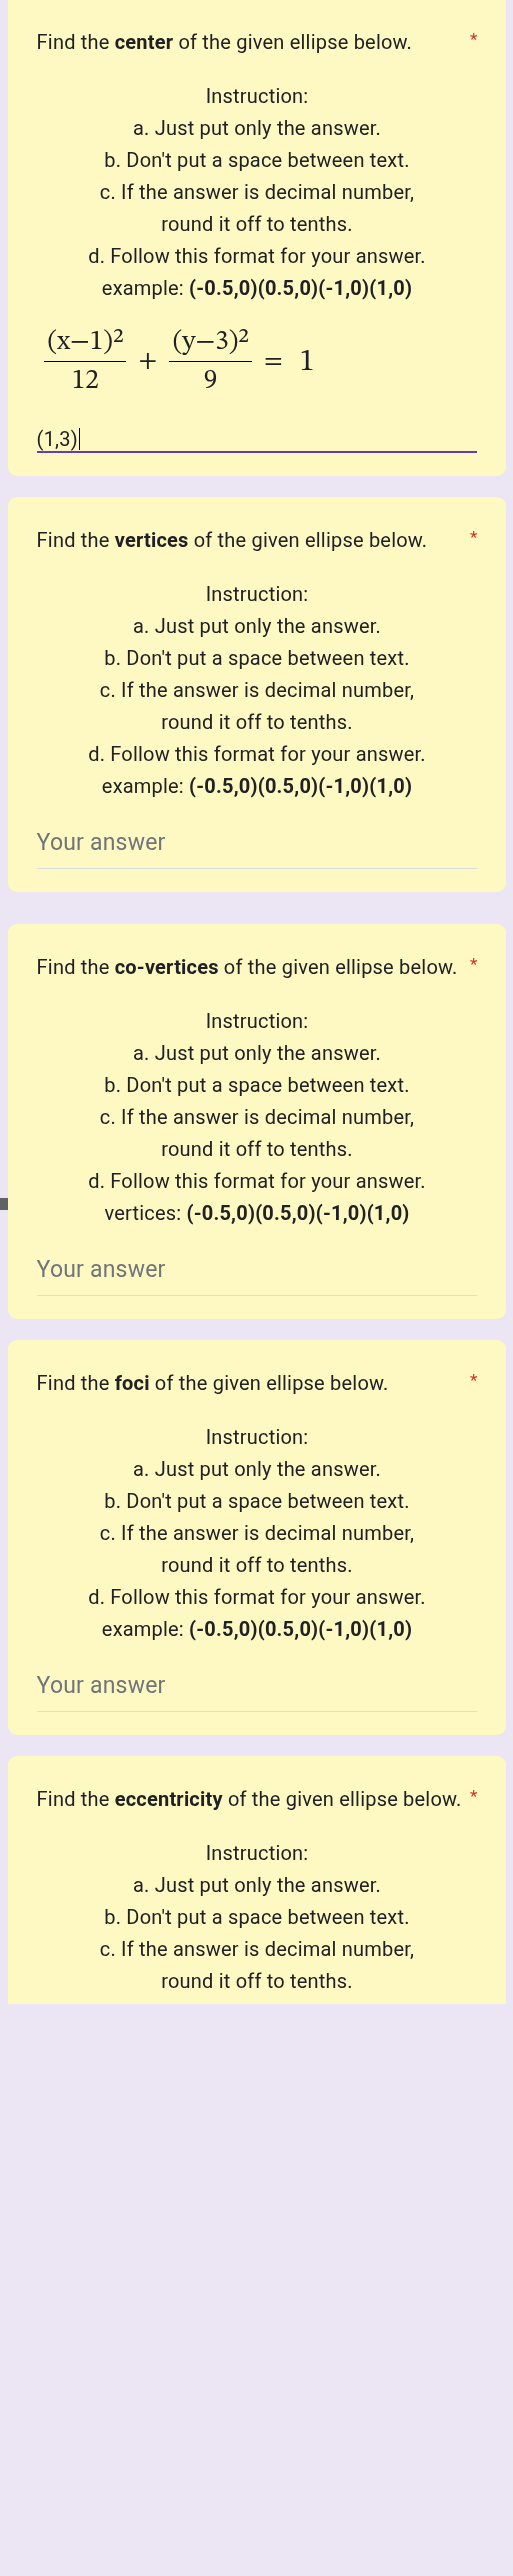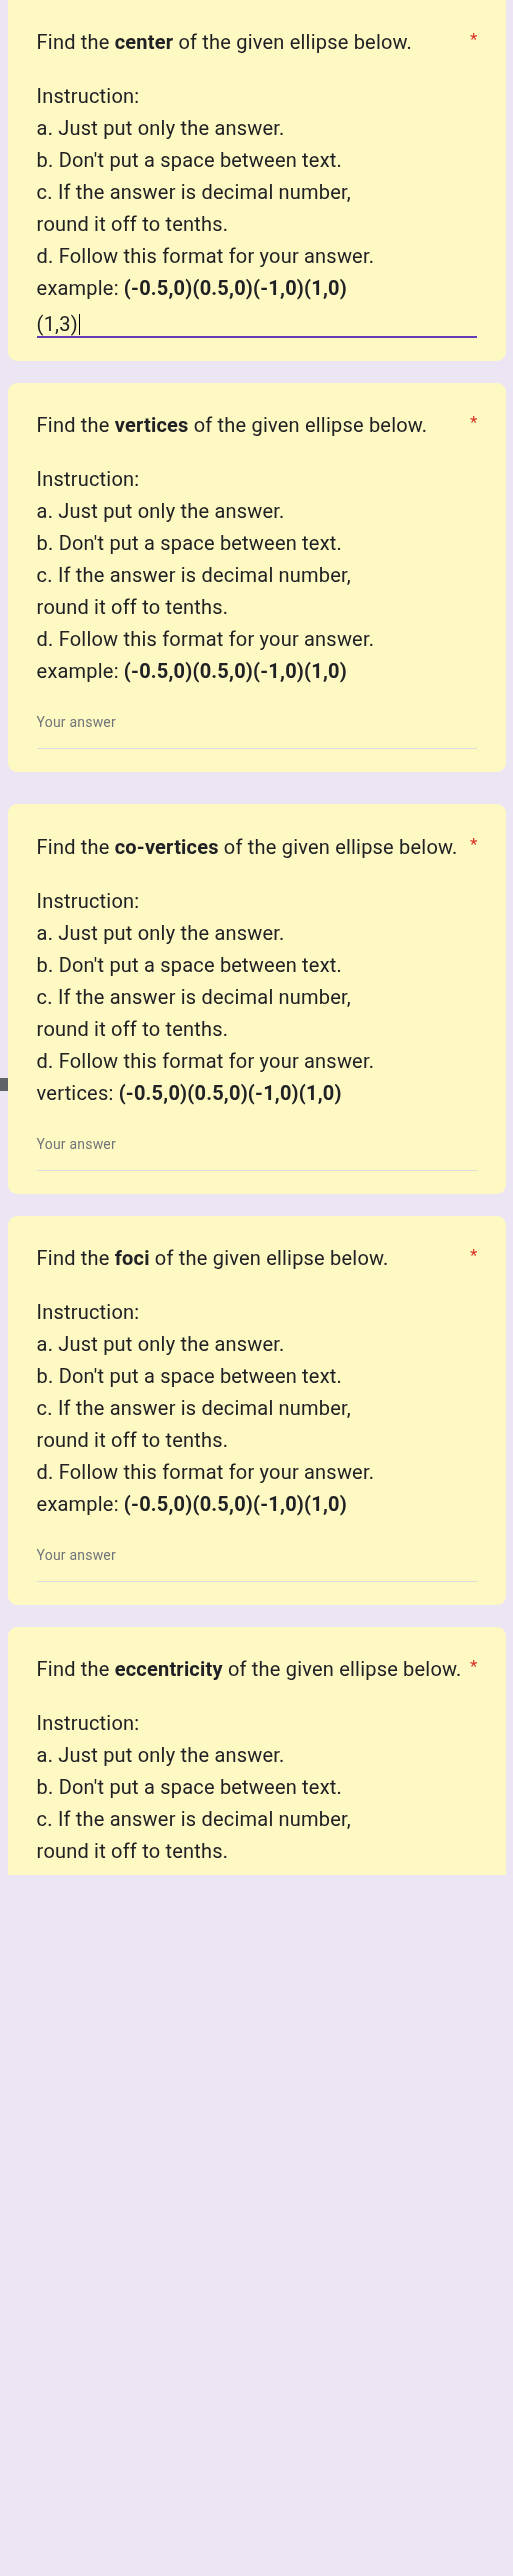--- a/index.html
+++ b/index.html
@@ -30,21 +30,21 @@
     position: absolute;
     top: 0;
     right: 0;
     font-size: 17px;
   }
   .instruction-block {
     font-size: 20px;
     line-height: 1.6;
     letter-spacing: 0.2px;
   }
-  .instruction-block .line { display: block; }
+  .instruction-block .line { display: block; text-align: center; }
   .instruction-block b { font-weight: 700; }
   .equation {
     margin: 23px 0 30.5px 0;
     display: flex;
     align-items: center;
     gap: 6.1px;
     font-family: 'Cambria Math', 'STIX Two Math', 'Times New Roman', serif;
     font-size: 27.4px;
     padding-left: 7.6px;
   }
@@ -69,24 +69,24 @@
     display: inline-block;
     width: 0.8px;
     height: 21.3px;
     background: #000;
     vertical-align: middle;
     margin-left: 0.8px;
     position: relative;
     top: -1.5px;
   }
   .answer-empty {
-    font-size: 14px;
+    font-size: 23px;
     color: #70757a;
     border-bottom: 1.1px solid #dadce0;
-    padding-bottom: 18px;
+    padding-bottom: 12px;
     margin-top: 27.4px;
     letter-spacing: 0.2px;
   }
   .side-tick {
     position: absolute;
     left: -7.6px;
     width: 7.6px;
     height: 12.2px;
     background: #5f6368;
   }
@@ -100,20 +100,33 @@
     <span class="asterisk">*</span>
   </div>
   <div class="instruction-block">
     <span class="line">Instruction:</span>
     <span class="line">a. Just put only the answer.</span>
     <span class="line">b. Don't put a space between text.</span>
     <span class="line">c. If the answer is decimal number,</span>
     <span class="line">round it off to tenths.</span>
     <span class="line">d. Follow this format for your answer.</span>
     <span class="line"><span>example:</span> <b>(-0.5,0)(0.5,0)(-1,0)(1,0)</b></span>
+  </div>
+  <div class="equation">
+    <span class="frac">
+      <span class="num">(x−1)²</span>
+      <span class="den">12</span>
+    </span>
+    <span class="op">+</span>
+    <span class="frac">
+      <span class="num">(y−3)²</span>
+      <span class="den">9</span>
+    </span>
+    <span class="op">=</span>
+    <span style="font-size:30.5px;padding-left:4.6px;">1</span>
   </div>
   <div class="answer-filled">
     <span>(1,3)</span><span class="caret"></span>
   </div>
 </div>
 
 <div class="card">
   <div class="question-title">
     <span>Find the </span><b>vertices</b><span>  of the given ellipse below.</span>
     <span class="asterisk">*</span>

